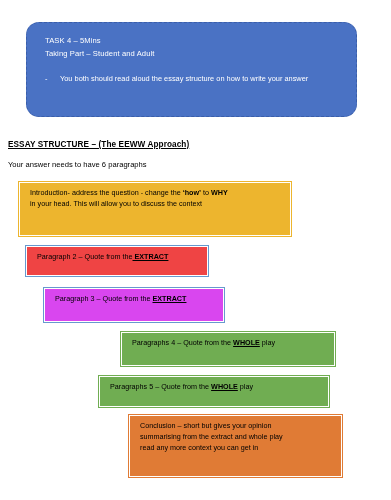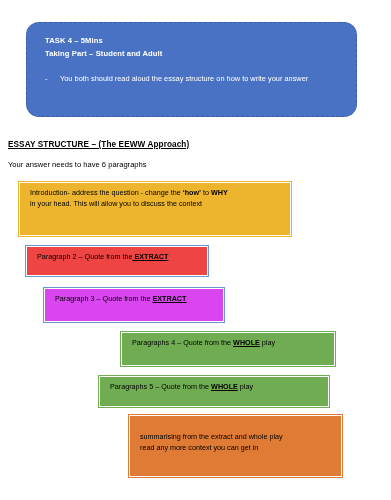--- a/index.html
+++ b/index.html
@@ -24,21 +24,21 @@
     height: 95px;
     box-sizing: border-box;
     background: #4A72C4;
     border: 1.5px dashed #3a5ea8;
     border-radius: 13px;
     padding: 12px 16px 10px 18px;
     color: #ffffff;
   }
   .task-title-line {
     font-size: 7.6px;
-    font-weight: bold;
+    font-weight: normal;
     line-height: 12.5px;
     letter-spacing: 0.1px;
     white-space: nowrap;
   }
   .task-bullet {
     display: flex;
     margin-top: 13px;
     font-size: 7.4px;
     line-height: 11.5px;
   }
@@ -163,15 +163,15 @@
 </div>
 
 <div class="step-box" id="box-p5" style="background: rgb(112, 173, 82); border-color: rgb(112, 173, 82);">
   <div class="step-inner">
     <div class="step-text"><span>Paragraphs 5 – Quote from the </span><span class="bu">WHOLE</span><span> play</span></div>
   </div>
 </div>
 
 <div class="step-box" id="box-conclusion" style="background: rgb(224, 123, 53); border-color: rgb(224, 123, 53);">
   <div class="step-inner">
-    <div class="step-text"><br><span>summarising from the extract and whole play</span><br><span>read any more context you can get in</span></div>
+    <div class="step-text"><span>Conclusion – short but gives your opinion</span><br><span>summarising from the extract and whole play</span><br><span>read any more context you can get in</span></div>
   </div>
 </div>
 
 </body></html>

